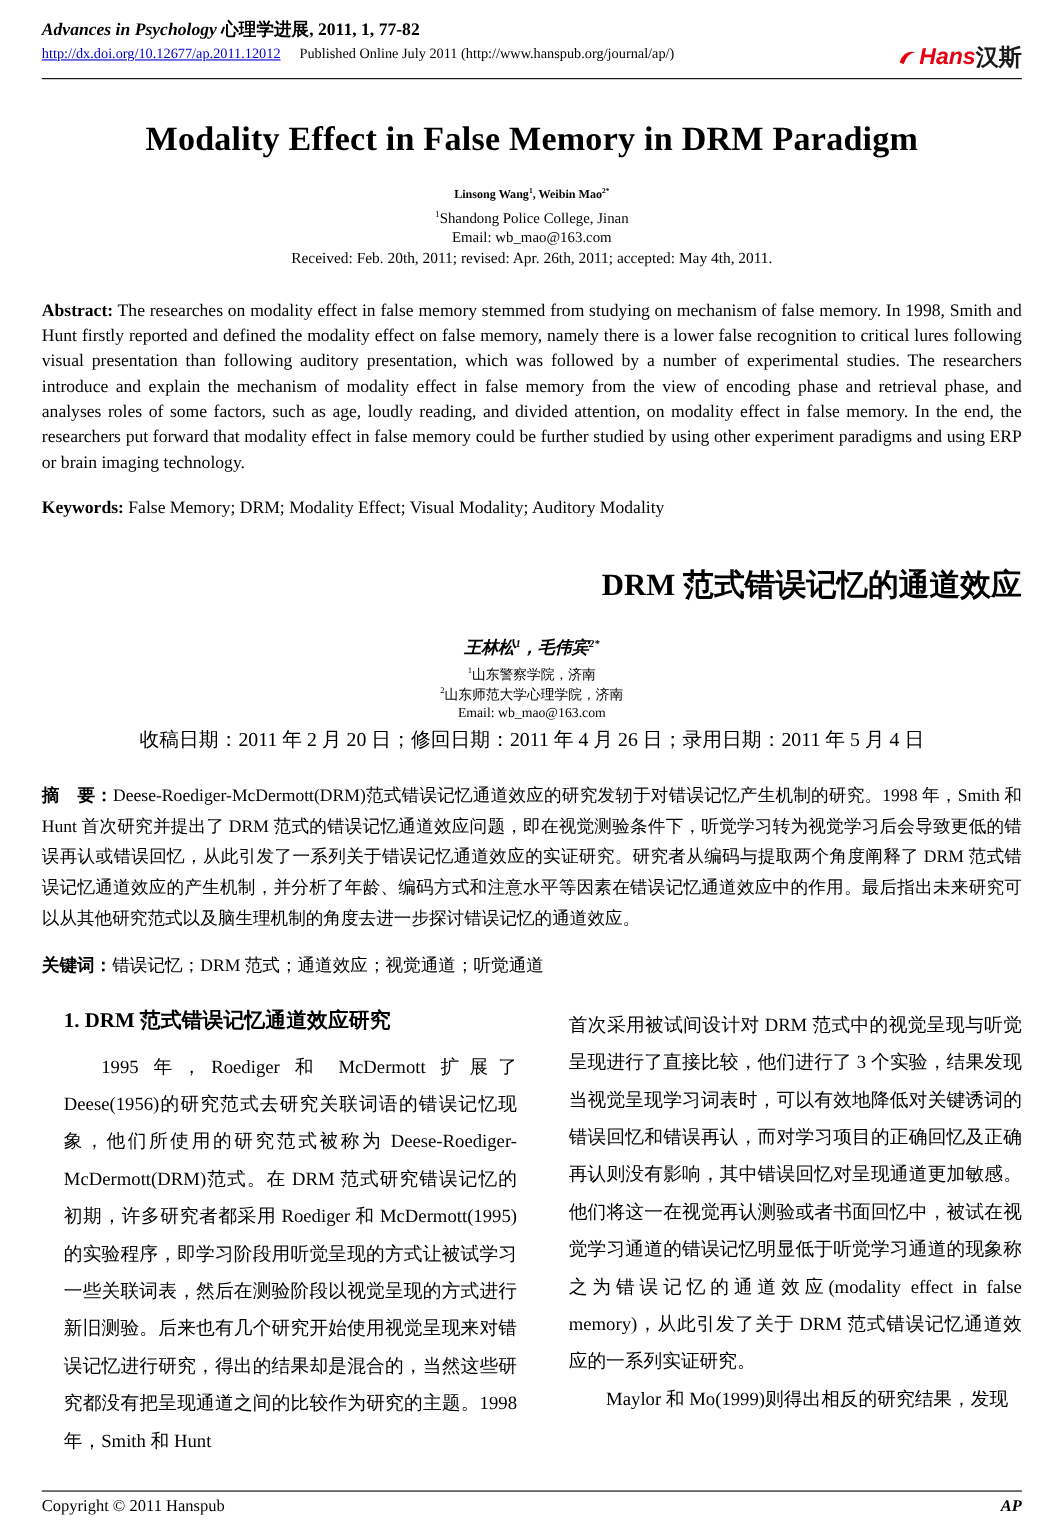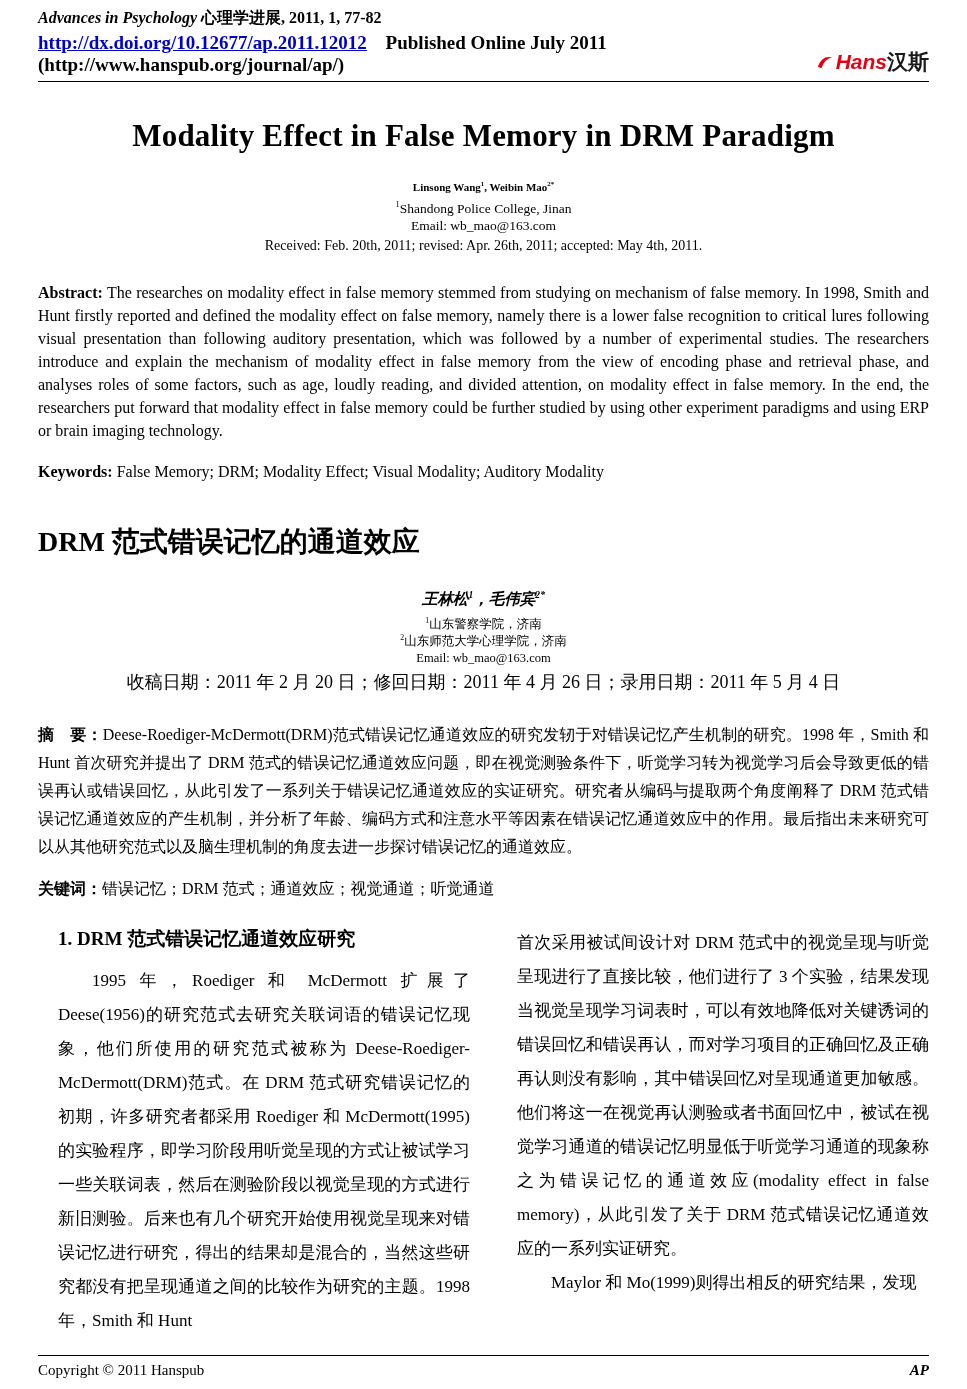--- a/index.html
+++ b/index.html
@@ -10,24 +10,24 @@
     font-family:"Liberation Serif","DejaVu Serif",serif;
     overflow:hidden;
   }
   .page {
     position:relative;
     width:967px; height:1389px;
     padding:8px 38px 40px 38px;
   }
 
   
-  .header { display:flex; justify-content:space-between; align-items:flex-end; }
+  .header { display:flex; justify-content:space-between; align-items:center; }
   .journal-line { font-size:16px; font-weight:bold; }
   .j-en { font-style:italic; }
-  .doi-line { font-size:19px; margin-top:3px;font-weight:bold; }
+  .doi-line { font-size:13px; margin-top:3px; }
   .doi-link { color:#0000cc; text-decoration:underline; cursor:pointer; }
   .published { margin-left:14px; }
   .logo { font-size:21px; font-weight:bold; white-space:nowrap; display:flex; align-items:center;margin-top:30px; }
   .logo-mark { margin-right:2px; }
   .logo-hans { color:#e60012; font-style:italic; font-family:"Liberation Sans","DejaVu Sans",sans-serif; }
   .logo-cn { color:#1a1a1a; font-family:Liberation Sans, sans-serif; }
   .rule { border-top:1.5px solid #000; margin-top:5px; }
 
   
   .title-en { text-align:center; font-size:31px; font-weight:bold; margin-top:36px; letter-spacing:0.2px; }
@@ -35,21 +35,21 @@
   sup { font-size:0.62em; vertical-align:super; }
   .affils-en { text-align:center; margin-top:6px; }
   .affil { font-size:13.5px; line-height:1.32; }
   .received { margin-top:2px; font-size:14px; }
 
   .abstract { margin-top:26px; font-size:16px; line-height:1.44; text-align:justify; }
   .label { font-weight:bold; }
   .keywords { margin-top:21px; font-size:16px; }
 
   
-  .title-cn { text-align:left; font-size:28px; font-weight:bold; margin-top:42px; }
+  .title-cn { text-align:right; font-size:28px; font-weight:bold; margin-top:42px; }
   .authors-cn { text-align:center; font-size:15.5px; font-weight:bold; font-style:italic; margin-top:28px; }
   .affils-cn { text-align:center; margin-top:5px; }
   .affil-cn { font-size:12.5px; line-height:1.38; }
   .dates { font-size:18px; margin-top:2px; }
 
   .abstract-cn { margin-top:26px; font-size:16px; line-height:1.75; text-align:justify; }
   .keywords-cn { margin-top:18px; font-size:16px; }
 
   
   .columns { display:flex; gap:27px; margin-top:26px; }

